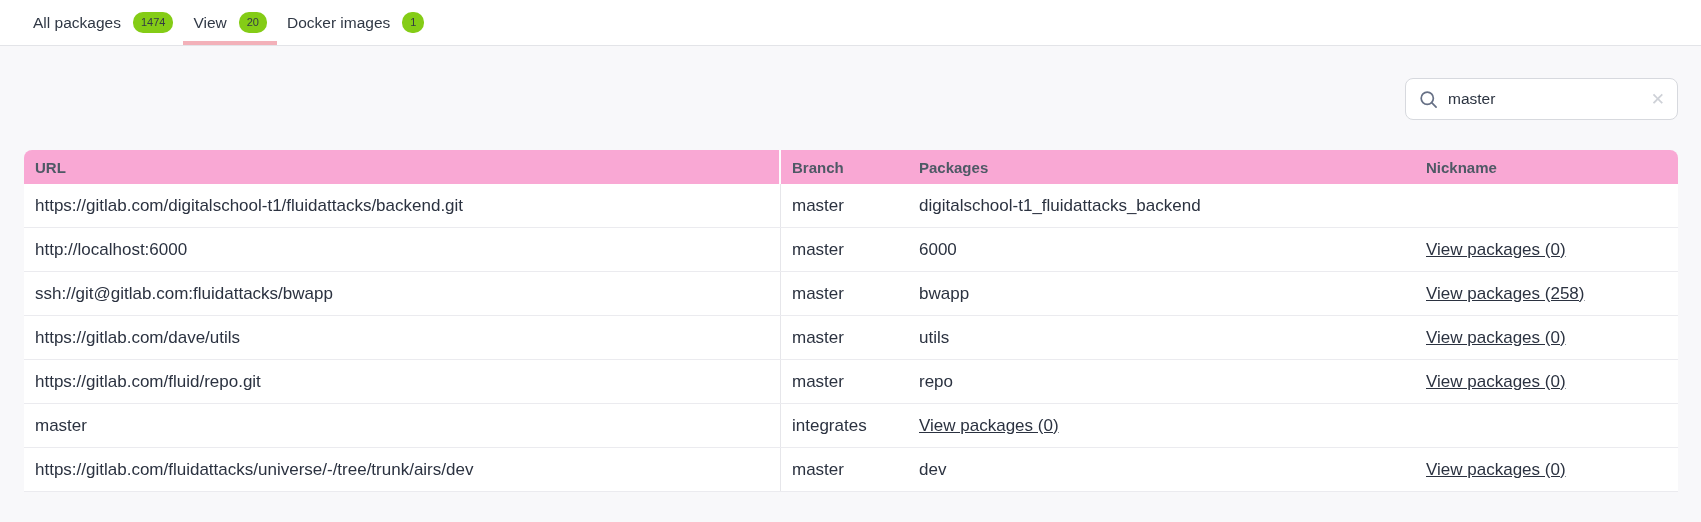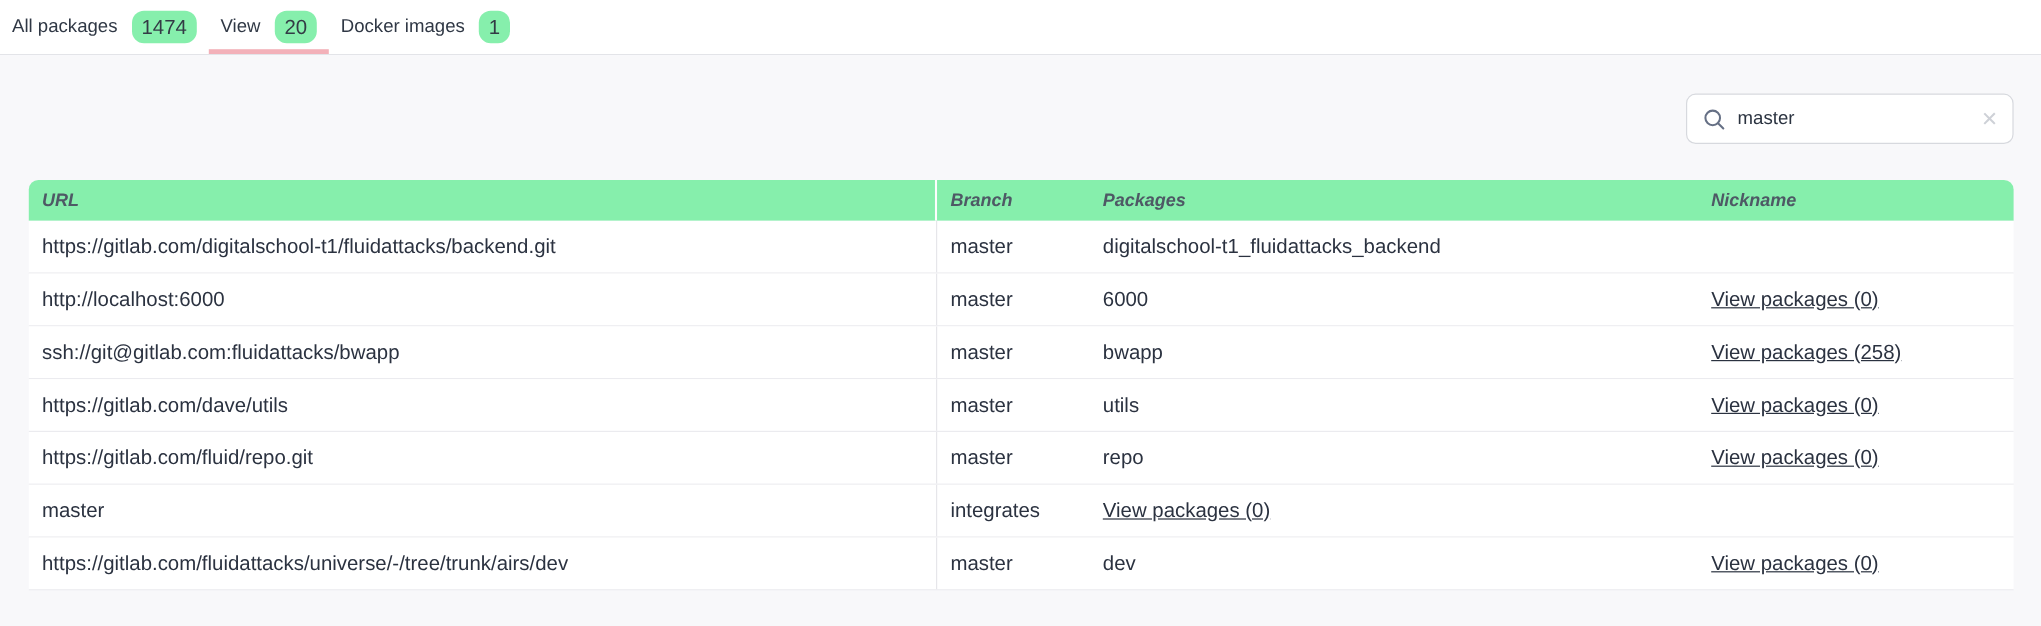--- a/index.html
+++ b/index.html
@@ -10,43 +10,44 @@
     color: #2b3240;
   }
 
   
   .tabbar {
     height: 46px;
     background: #ffffff;
     border-bottom: 1px solid #e3e4e8;
     display: flex;
     align-items: stretch;
+    padding-left: 23px;
   }
   .tab {
     display: flex;
     align-items: center;
     gap: 12px;
     padding: 0 10px;
     position: relative;
     cursor: pointer;
     font-size: 15.5px;
     color: #303845;
     white-space: nowrap;
   }
   .tab.active::after {
     content: "";
     position: absolute;
     left: 0; right: 0; bottom: 0;
     height: 4px;
     background: #f3b1b9;
   }
   .badge {
-    background: #86efac;
+    background: #84cc16;
     color: #333a45;
-    font-size: 17px;
+    font-size: 11px;
     line-height: 1;
     padding: 5px 8px;
     border-radius: 10px;
   }
 
   
   .panel {
     background: #f8f8fa;
     height: 476px;
   }
@@ -88,24 +89,23 @@
 
   
   .table {
     margin: 30px 23px 0 24px;
   }
   .t-head, .t-row {
     display: grid;
     grid-template-columns: 757px 127px 507px 1fr;
   }
   .t-head {
-    background: #86efac;
+    background: #f9a8d4;
     height: 34px;
     border-radius: 8px 8px 0 0;
-    font-style: italic;
   }
   .t-head .cell {
     display: flex;
     align-items: center;
     padding-left: 11px;
     font-size: 15px;
     font-weight: bold;
     color: #4e5965;
   }
   .t-head .cell:first-child { border-right: 2px solid #fdfdfe; border-radius: 8px 0 0 0; }

